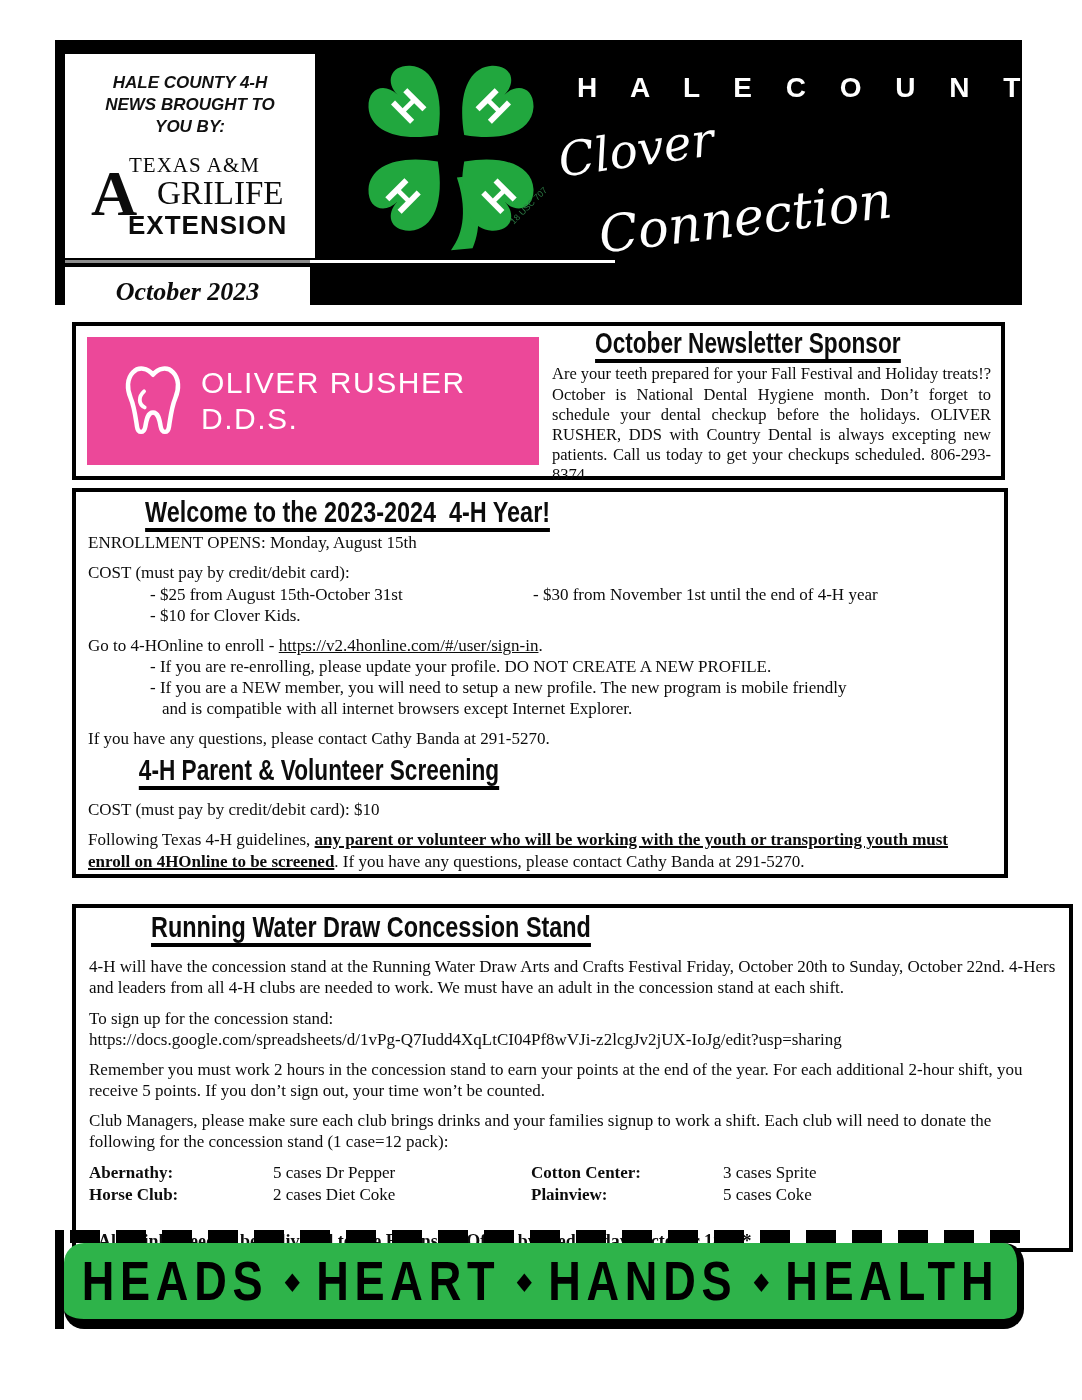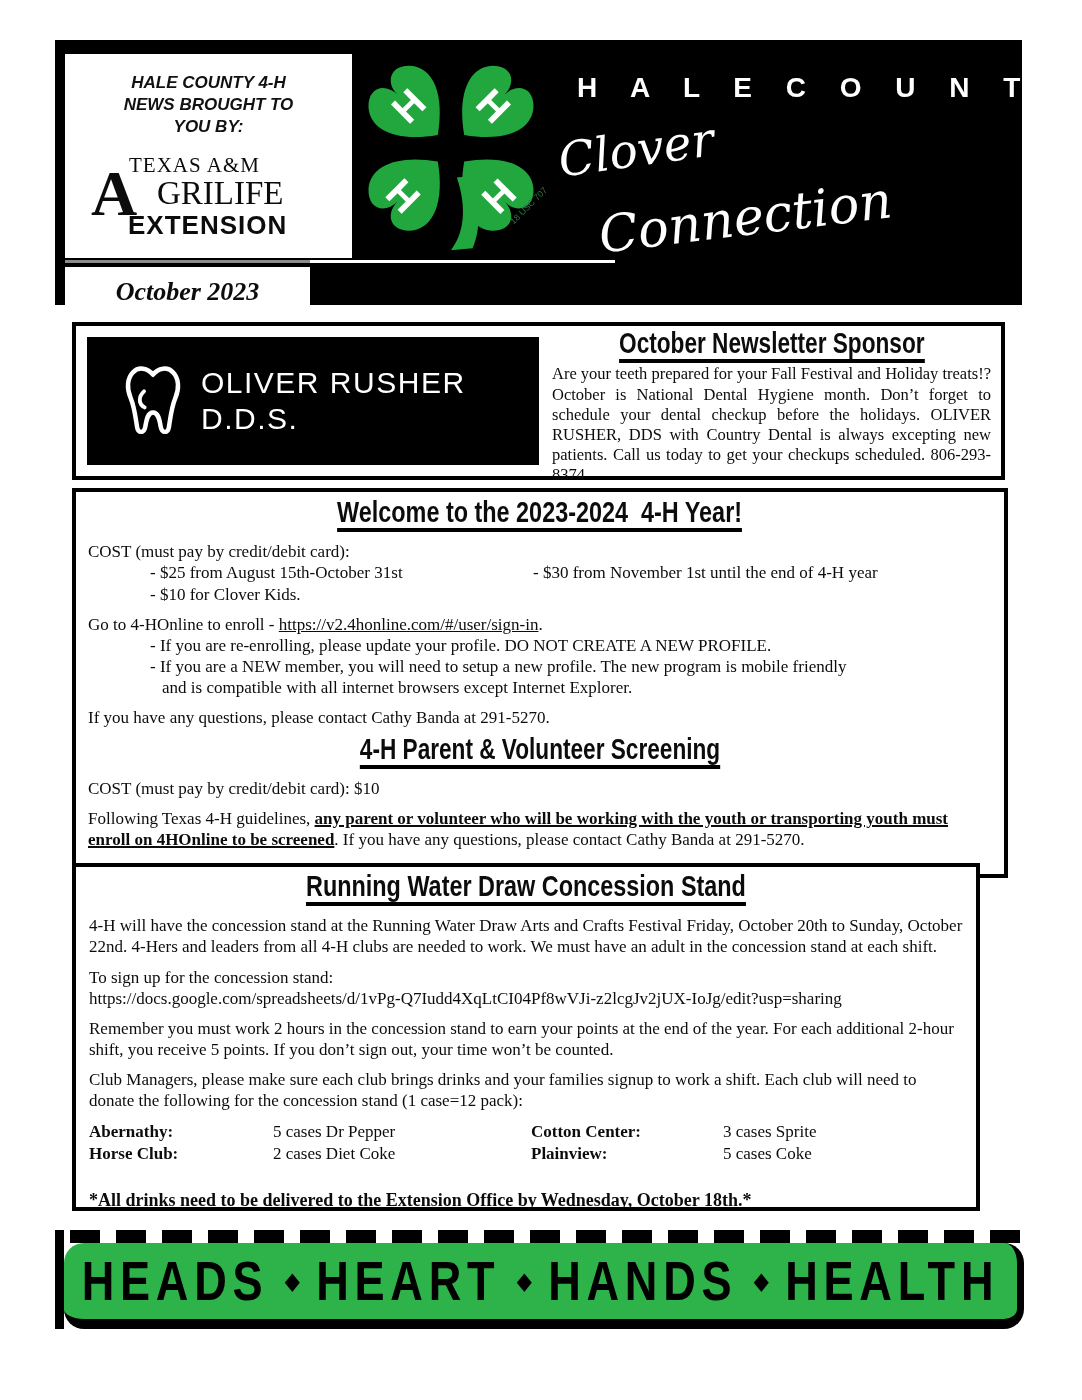--- a/index.html
+++ b/index.html
@@ -1,21 +1,21 @@
 <!DOCTYPE html>
 <html><head>
 <meta charset="utf-8">
 <style>
   html,body{margin:0;padding:0;background:#e8e8e8;}
   .page{position:relative;width:1082px;height:1400px;background:#fff;margin:0 auto;overflow:hidden;
         font-family:"Liberation Serif","DejaVu Serif",serif;color:#0c0c0c;}
 
   
   .header{position:absolute;left:55px;top:40px;width:967px;height:265px;background:#000;}
-  .brought-box{position:absolute;left:10px;top:14px;width:287px;height:204px;background:#fff;
+  .brought-box{position:absolute;left:10px;top:14px;width:250px;height:204px;background:#fff;
                text-align:center;padding-top:18px;box-sizing:border-box;}
   .brought-line{font-family:"Liberation Sans","DejaVu Sans",sans-serif;font-weight:bold;font-style:italic;
                 font-size:17px;line-height:1.3;color:#111;}
   .agrilife{position:relative;margin-top:12px;height:110px;text-align:left;}
   .agrilife .big-a{position:absolute;left:26px;top:12px;font-family:"Liberation Serif",serif;
                    font-size:64px;font-weight:bold;line-height:1;letter-spacing:-2px;}
   .agrilife .tam{position:absolute;left:64px;top:3px;font-family:"Liberation Serif",serif;
                  font-size:21px;letter-spacing:1px;}
   .agrilife .grilife{position:absolute;left:63px;top:25px;font-family:"Liberation Serif",serif;
                      font-size:33px;letter-spacing:0px;margin-left:29px;}
@@ -33,21 +33,21 @@
   .script1{position:absolute;left:503px;top:82px;color:#fff;font-family:"DejaVu Serif",serif;
            font-style:italic;font-size:47px;transform:rotate(-8deg);white-space:nowrap;}
   .script2{position:absolute;left:543px;top:148px;color:#fff;font-family:"DejaVu Serif",serif;
            font-style:italic;font-size:51px;transform:rotate(-7deg);white-space:nowrap;}
 
   
   .frame{position:absolute;background:#fff;border:4px solid #000;box-sizing:border-box;}
   .hd{display:inline-block;font-family:"Liberation Sans","DejaVu Sans",sans-serif;font-weight:bold;
       transform:scaleX(0.78);transform-origin:center;border-bottom:4px solid #000;line-height:1.08;
       white-space:pre;letter-spacing:0px;}
-  .hd-wrap{text-align:center;}
+  .hd-wrap{text-align:left;}
 
   
   .sponsor{left:72px;top:322px;width:933px;height:158px;display:flex;}
   .dds-box{margin:11px;width:452px;height:128px;flex:0 0 452px;display:flex;align-items:center;color:#fff;}
   .dds-names{margin-left:16px;font-family:"Liberation Sans","DejaVu Sans",sans-serif;
              font-size:30px;letter-spacing:1.5px;line-height:1.2;}
   .tooth{margin-left:34px;}
   .sponsor-right{flex:1;padding:2px 10px 0 2px;}
   .sponsor-right .hd{font-size:29px;}
   .sponsor-body{font-size:16.5px;line-height:1.225;text-align:justify;margin-top:1px;}
@@ -59,21 +59,21 @@
   .ind1{padding-left:62px;}
   .ind2{padding-left:74px;}
   .welcome .hd{font-size:30px;}
   .cost-row{display:flex;padding-left:62px;}
   .cost-row .c1{width:383px;flex:0 0 383px;}
   a.doclink{color:#0c0c0c;text-decoration:underline;}
   .bold-underline{font-weight:bold;text-decoration:underline;text-decoration-thickness:2px;}
   .hd2-wrap{margin-top:6px;}
 
   
-  .concession{left:72px;top:863px;width:908px;height:348px;padding:3px 13px;}
+  .concession{left:72px;top:904px;width:1001px;height:348px;padding:3px 13px;}
   .concession .hd{font-size:30px;}
   .donations{display:grid;grid-template-columns:184px 258px 192px 1fr;margin-top:10px;
              font-size:17px;line-height:1.32;}
   .club{font-weight:bold;}
   .note{font-weight:bold;font-size:18px;margin-top:24px;}
 
   
   .banner-zone{position:absolute;left:55px;top:1230px;width:960px;border-left:9px solid #000;}
   .dashes{height:13px;margin-left:6px;
           background:repeating-linear-gradient(90deg,#000 0 30px,transparent 30px 46px);}
@@ -134,38 +134,39 @@
         <text transform="translate(64,78) rotate(-45)" fill="#2c7a44" font-family="Liberation Sans, sans-serif" font-size="9">18 USC 707</text>
       </svg>
     </div>
 
     <div class="org-title">H A L E   C O U N T Y   4 - H</div>
     <div class="script1">Clover</div>
     <div class="script2">Connection</div>
   </div>
 
   <div class="frame sponsor">
-    <div class="dds-box" style="background:#000000">
+    <div class="dds-box" style="background:#ec4899">
       <svg class="tooth" viewBox="0 0 100 118" width="64" height="78">
         <path d="M50 18 C42 7 27 5 19 14 C9 24 9 40 15 54 C21 68 23 86 25 99 C26.5 110 36 110 38 99 C40 87 42 77 50 77 C58 77 60 87 62 99 C64 110 73.5 110 75 99 C77 86 79 68 85 54 C91 40 91 24 81 14 C73 5 58 7 50 18 Z" fill="none" stroke="#fff" stroke-width="7" stroke-linejoin="round"></path>
         <path d="M36 44 C27 52 27 64 37 69" fill="none" stroke="#fff" stroke-width="6" stroke-linecap="round"></path>
       </svg>
       <div class="dds-names">
         <div>OLIVER RUSHER</div>
         <div>D.D.S.</div>
       </div>
     </div>
     <div class="sponsor-right">
       <div class="hd-wrap"><span class="hd">October Newsletter Sponsor</span></div>
       <p class="sponsor-body">Are your teeth prepared for your Fall Festival and Holiday treats!? October is National Dental Hygiene month. Don’t forget to schedule your dental checkup before the holidays. OLIVER RUSHER, DDS with Country Dental is always excepting new patients. Call us today to get your checkups scheduled. 806-293-8374</p>
     </div>
   </div>
 
   <div class="frame welcome">
     <div class="hd-wrap"><span class="hd">Welcome to the 2023-2024  4-H Year!</span></div>
+    <p class="bt">ENROLLMENT OPENS: Monday, August 15th</p>
     <p class="bt gap">COST (must pay by credit/debit card):</p>
     <div class="cost-row bt">
       <span class="c1">- $25 from August 15th-October 31st</span>
       <span>- $30 from November 1st until the end of 4-H year</span>
     </div>
     <p class="bt ind1">- $10 for Clover Kids.</p>
     <p class="bt gap">
       <span>Go to 4-HOnline to enroll - </span><a class="doclink">https://v2.4honline.com/#/user/sign-in</a><span>.</span>
     </p>
     <p class="bt ind1">- If you are re-enrolling, please update your profile. DO NOT CREATE A NEW PROFILE.</p>

